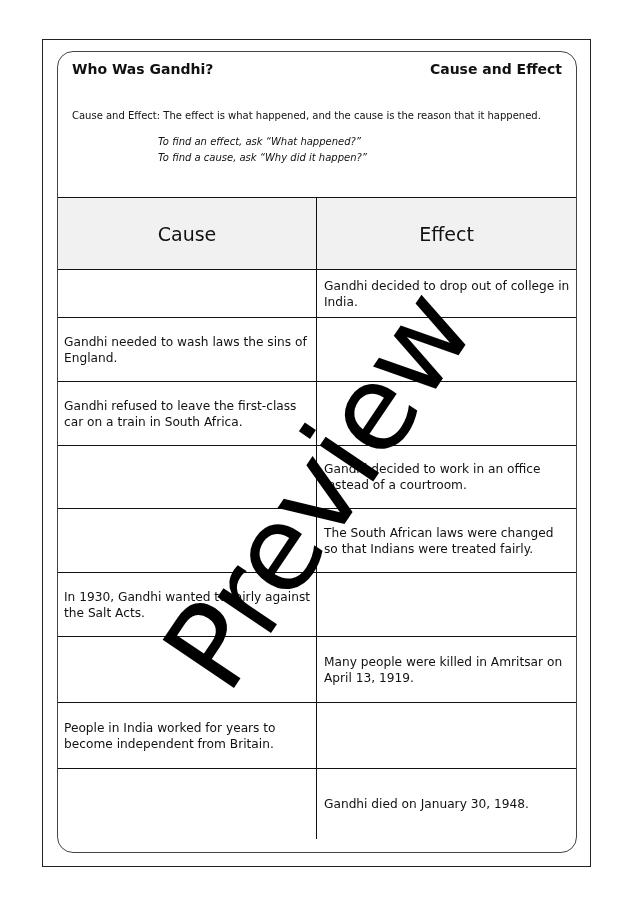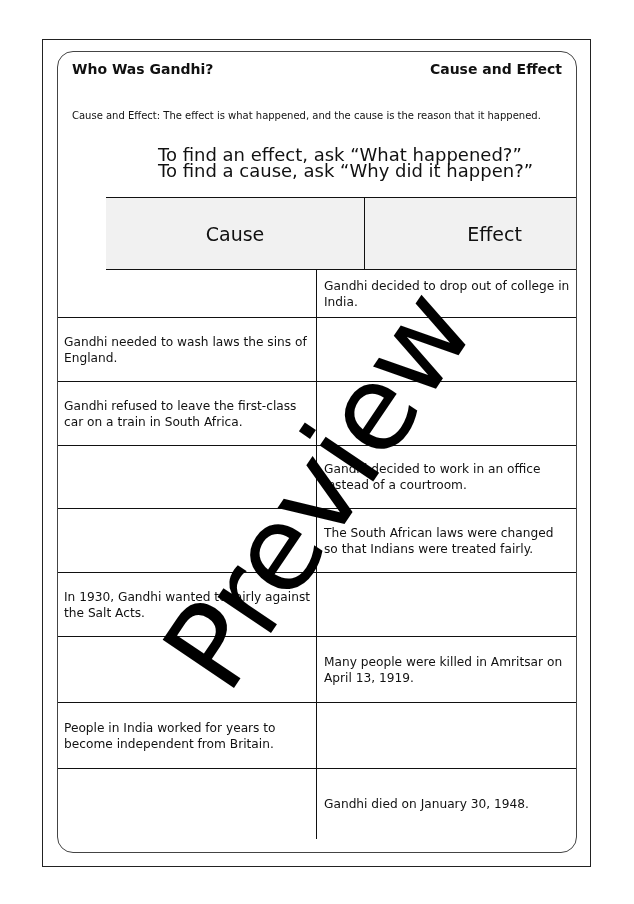--- a/index.html
+++ b/index.html
@@ -52,38 +52,38 @@
       position: absolute;
       left: 14px;
       top: 56px;
       width: 480px;
       font-size: 10px;
       line-height: 15px;
     }
     .tips {
       position: absolute;
       left: 100px;
-      top: 95px;
-      font-size: 18px;
+      top: 82px;
+      font-size: 10px;
       line-height: 16px;
+      font-style: italic;
     }
     .table {
       position: absolute;
       left: 0;
       top: 145px;
       width: 518px;
       border-collapse: collapse;
     }
     .table .th-row {
       display: flex;
       height: 71px;
       background: #f1f1f1;
       border-top: 1.5px solid #111;
       border-bottom: 1.5px solid #111;
-      margin-left: 48px;
     }
     .th {
       flex: 0 0 auto;
       display: flex;
       align-items: center;
       justify-content: center;
       font-size: 19px;
       font-weight: normal;
     }
     .th.cause { width: 259px; border-right: 1.5px solid #111; box-sizing: border-box; }

